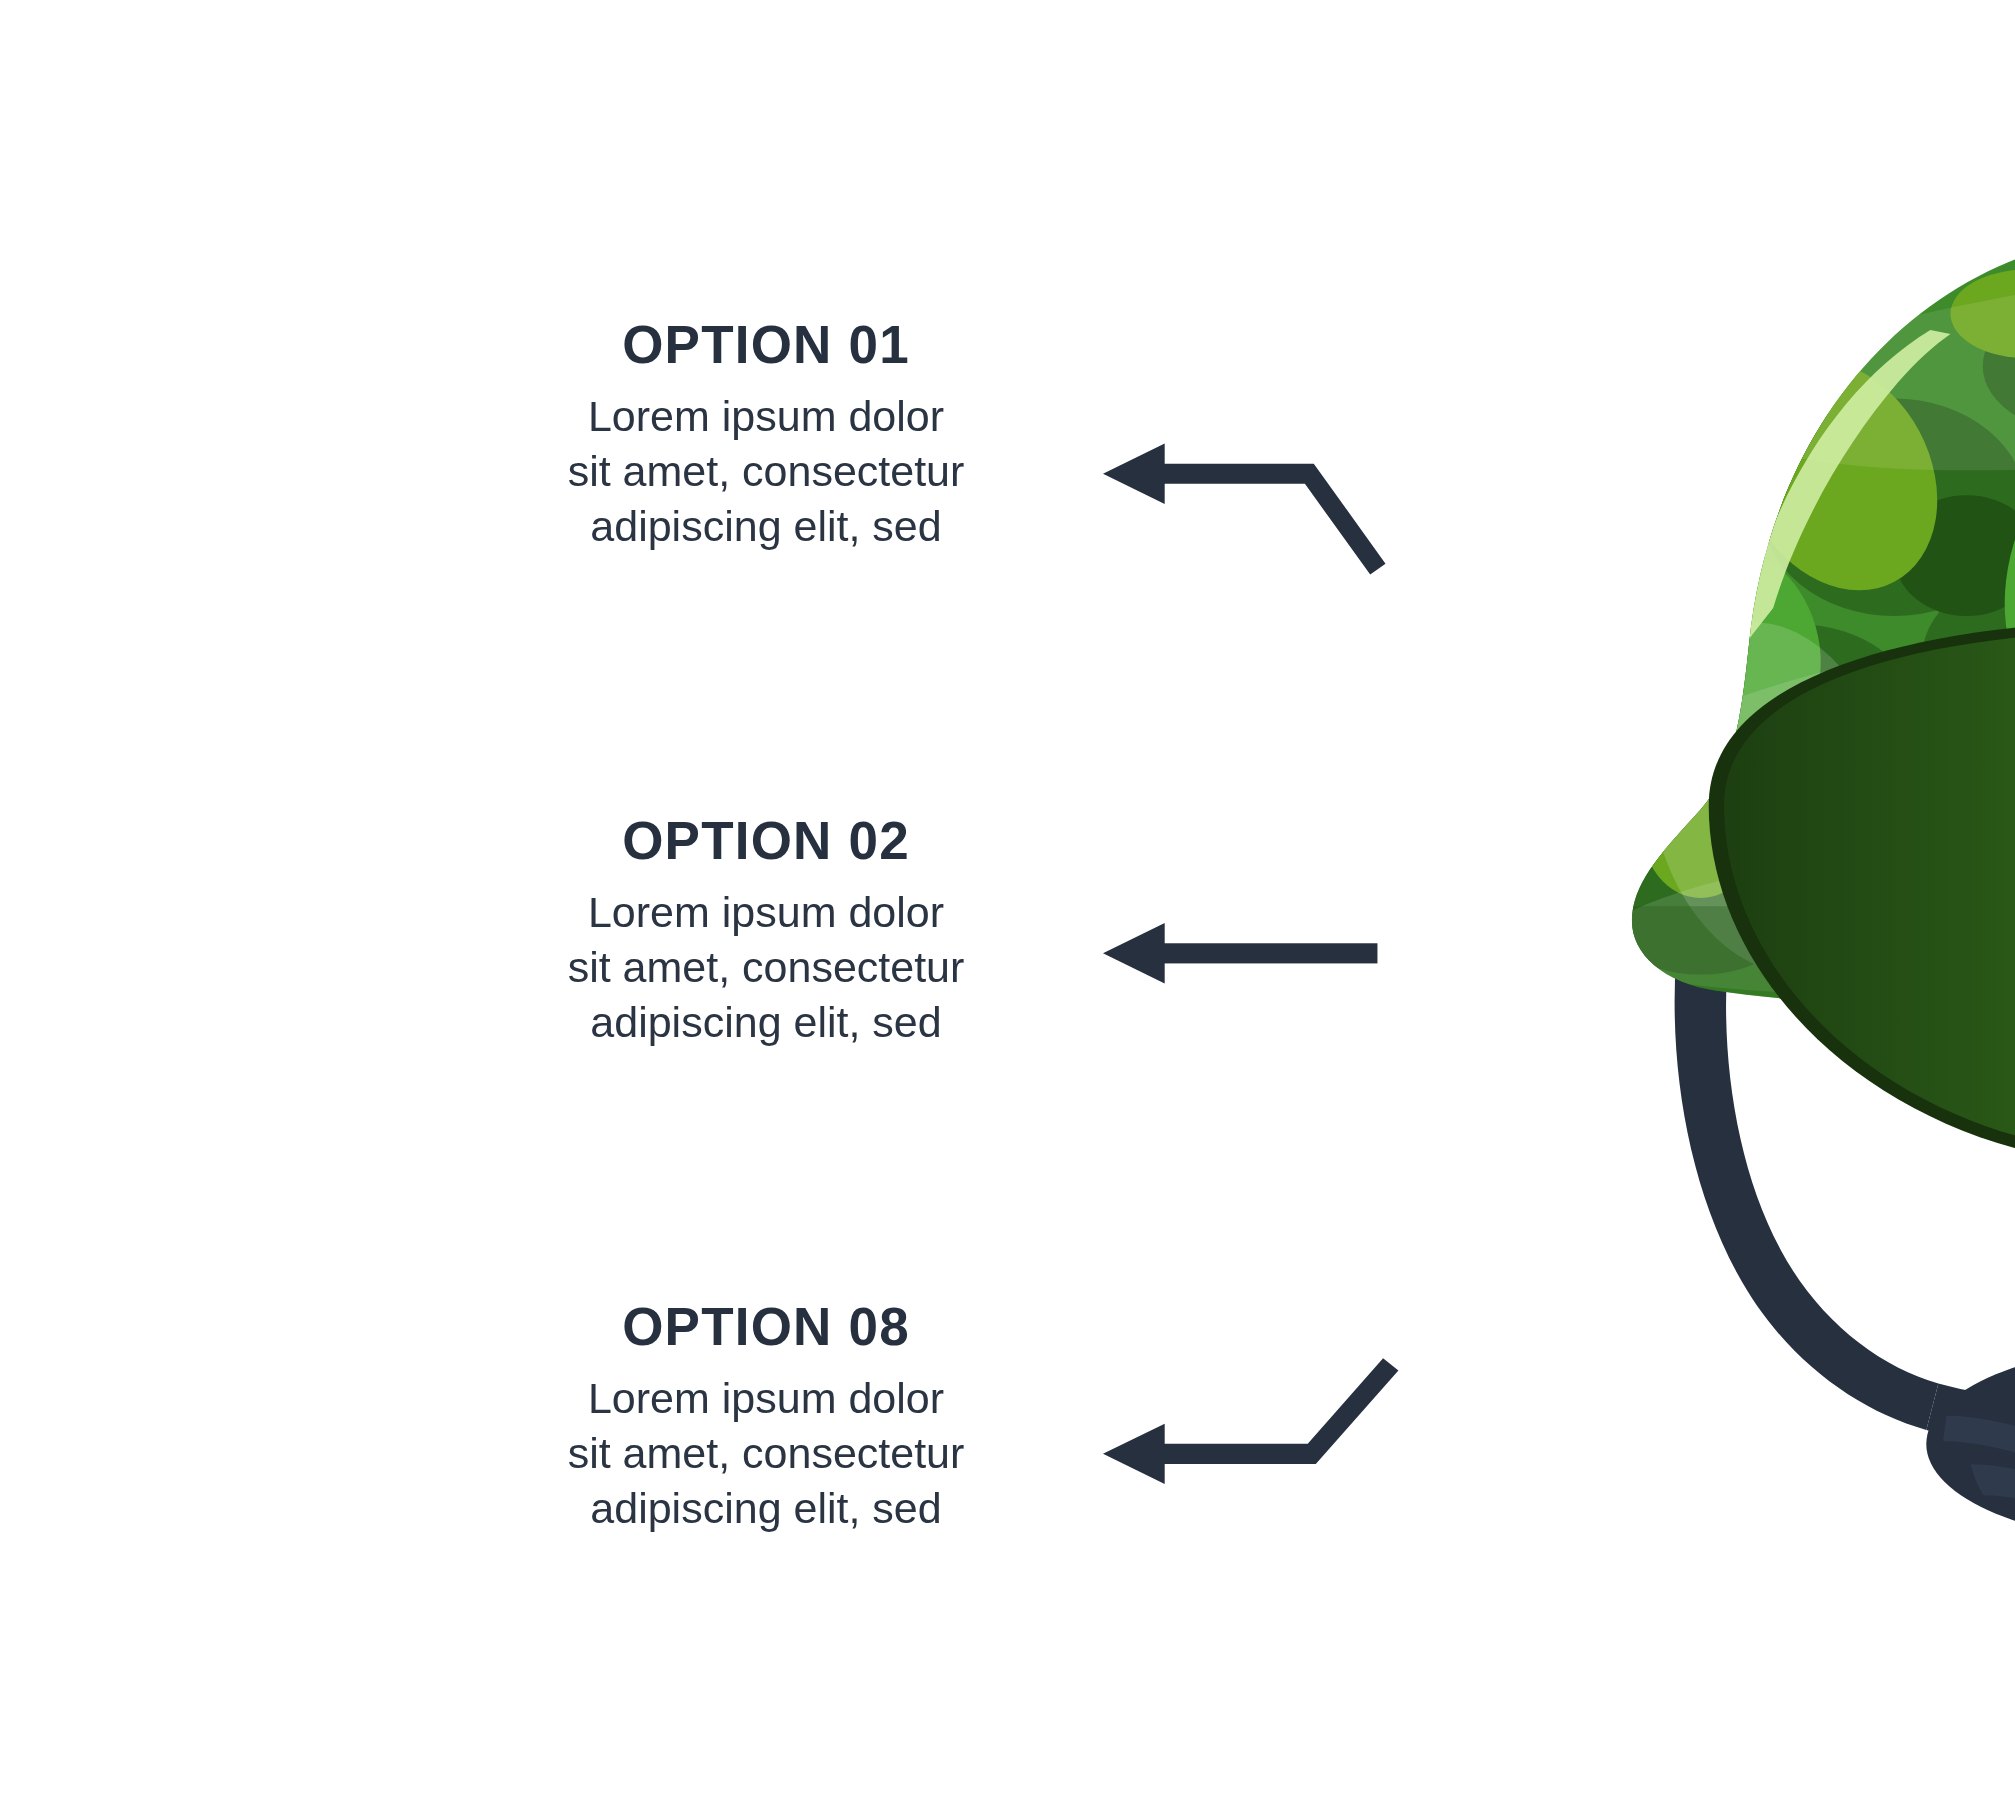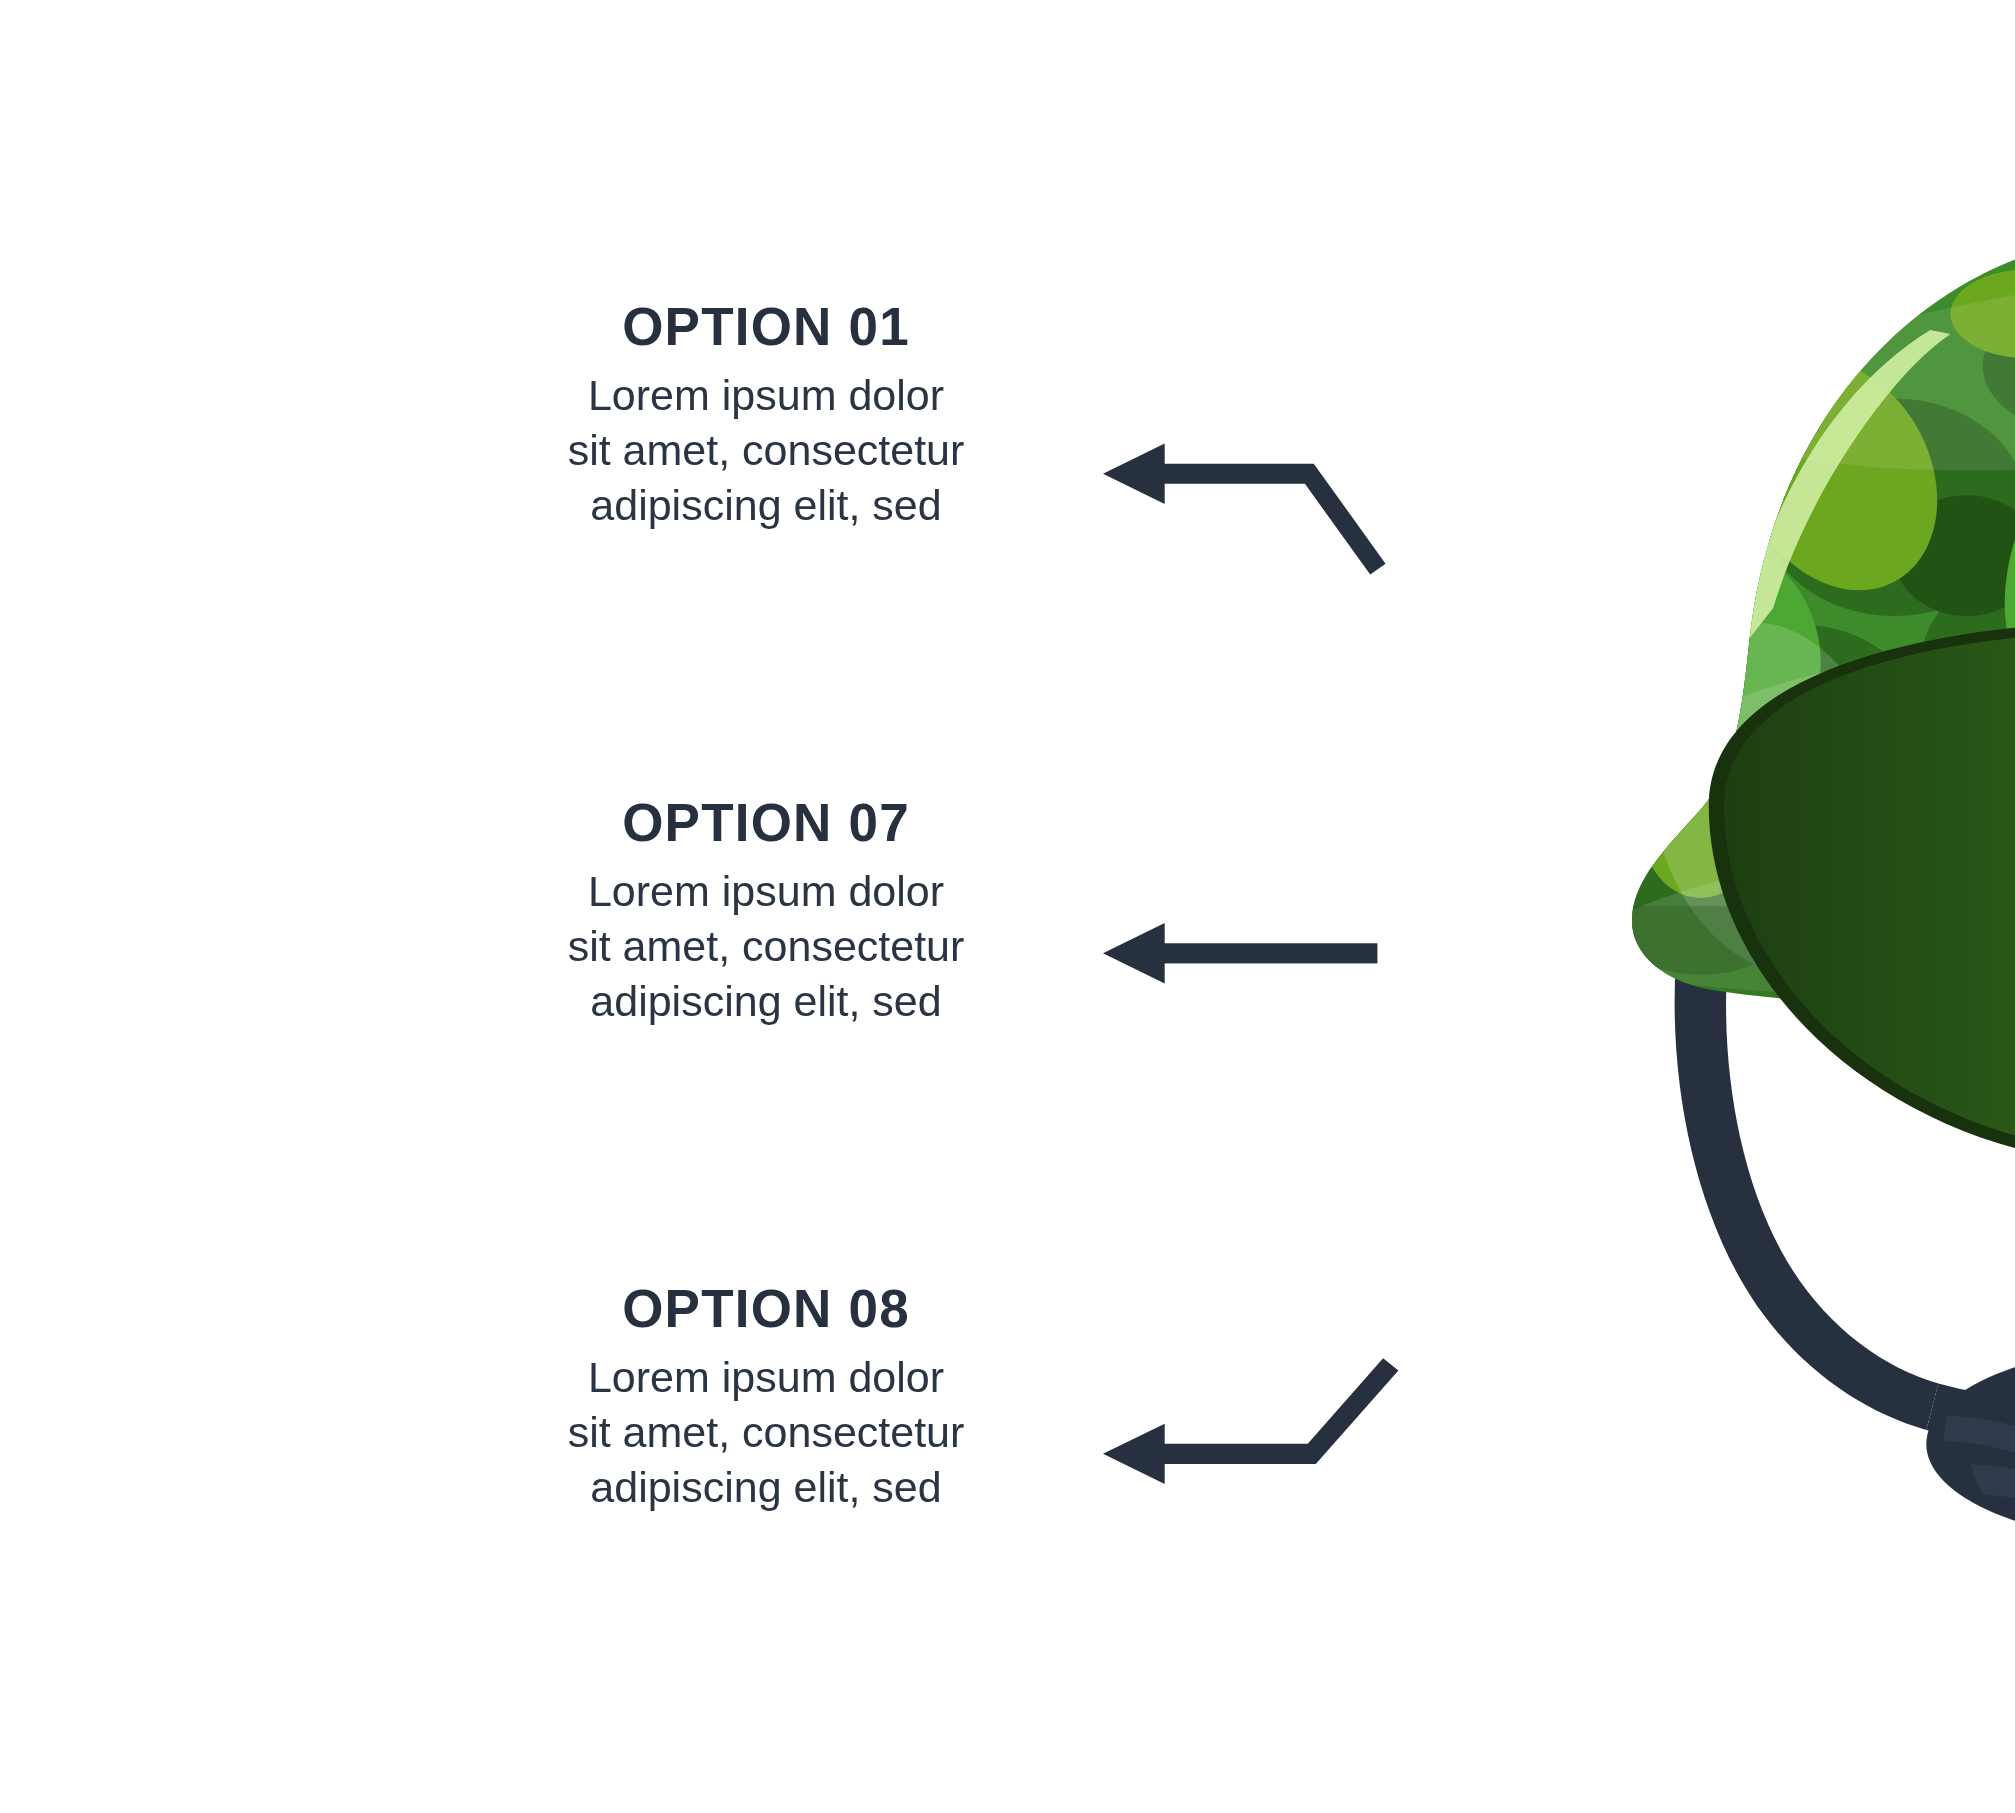--- a/index.html
+++ b/index.html
@@ -9,21 +9,21 @@
 
   
   .opt-block{position:absolute;text-align:center;}
   .opt-title{
       font-family:"Liberation Sans",sans-serif;
       font-weight:bold;
       font-size:53px;
       letter-spacing:1.2px;
       color:#26303f;
       line-height:1.0;
-      margin:0;
+      margin:18px;
       white-space:nowrap;
   }
   .opt-desc{
       font-family:Liberation Sans, sans-serif;
       font-weight:normal;
       font-size:43px;
       color:#2a3442;
       line-height:1.28;
       margin:0;
       width:504px;
@@ -45,21 +45,21 @@
   <div class="opt-block" style="left:514px;top:300px;width:504px;">
     <div class="opt-title">OPTION 01</div>
     <div class="opt-desc" style="margin-top:15.3px;">
       <span>Lorem ipsum dolor</span>
       <span>sit amet, consectetur</span>
       <span>adipiscing elit, sed</span>
     </div>
   </div>
 
   <div class="opt-block" style="left:514px;top:796px;width:504px;">
-    <div class="opt-title">OPTION 07</div>
+    <div class="opt-title">OPTION 02</div>
     <div class="opt-desc" style="margin-top:15.3px;">
       <span>Lorem ipsum dolor</span>
       <span>sit amet, consectetur</span>
       <span>adipiscing elit, sed</span>
     </div>
   </div>
 
   <div class="opt-block" style="left:514px;top:1282px;width:504px;">
     <div class="opt-title">OPTION 08</div>
     <div class="opt-desc" style="margin-top:15.3px;">

